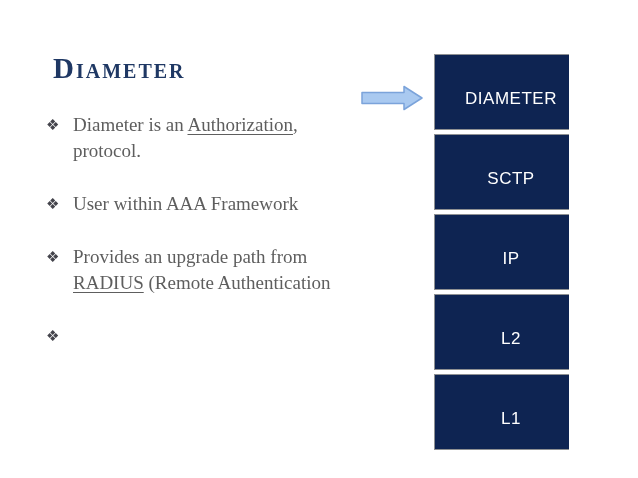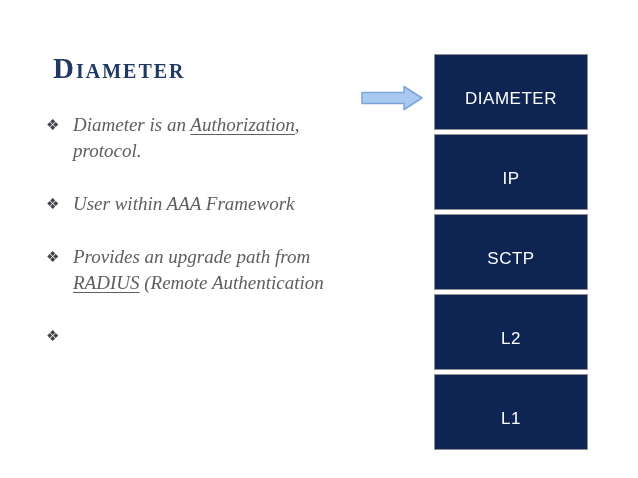--- a/index.html
+++ b/index.html
@@ -2,21 +2,21 @@
 <html><head>
 <meta charset="utf-8">
 <style>
   html, body {
     margin: 0;
     padding: 0;
     background: #ffffff;
   }
   .slide {
     position: relative;
-    width: 638px;
+    width: 569px;
     height: 478px;
     background: var(--bg, #ffffff);
     overflow: hidden;
     font-family: "Liberation Serif", serif;
   }
   .title {
     position: absolute;
     left: 53px;
     top: 52px;
     margin: 0;
@@ -42,21 +42,21 @@
     font-size: 19px;
     line-height: 26px;
   }
   .bullet .marker {
     flex: 0 0 27px;
     width: 27px;
     font-size: 15px;
     line-height: 26px;
     color: var(--marker-color, #44444C);
   }
-  .bullet .btext { flex: 1; font-style: italic; }
+  .bullet .btext { flex: 1; }
   .bullet .line { white-space: nowrap; }
   .u {
     text-decoration: underline;
     text-underline-offset: 3px;
     text-decoration-thickness: 1px;
   }
   .arrow-svg {
     position: absolute;
     left: 360px;
     top: 84px;
@@ -124,24 +124,24 @@
 
   <svg class="arrow-svg" viewBox="0 0 64 28">
     <polygon id="arrow-shape" points="2,8.5 44,8.5 44,2.5 62,14 44,25.5 44,19.5 2,19.5" fill="#A9C9F0" stroke="#7BA3DA" stroke-width="1.5" stroke-linejoin="round"></polygon>
   </svg>
 
   <div class="stack" id="stack">
       <div class="layer">
         <span>DIAMETER</span>
       </div>
       <div class="layer">
-        <span>IP</span>
+        <span>SCTP</span>
       </div>
       <div class="layer">
-        <span>SCTP</span>
+        <span>IP</span>
       </div>
       <div class="layer">
         <span>L2</span>
       </div>
       <div class="layer">
         <span>L1</span>
       </div>
     </div>
 
 </div>

